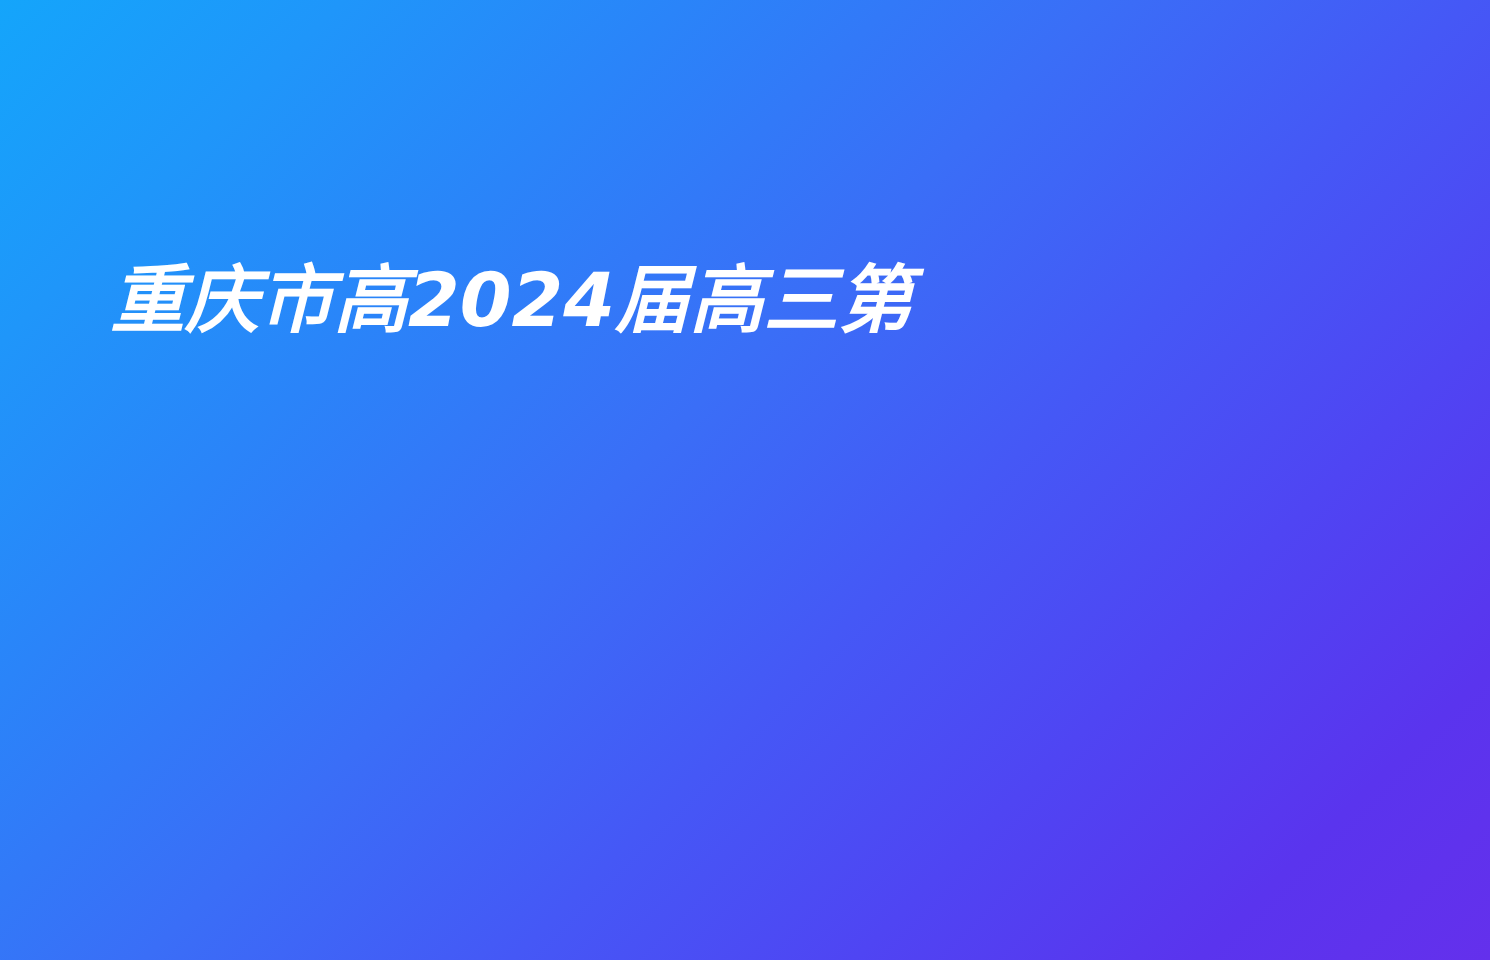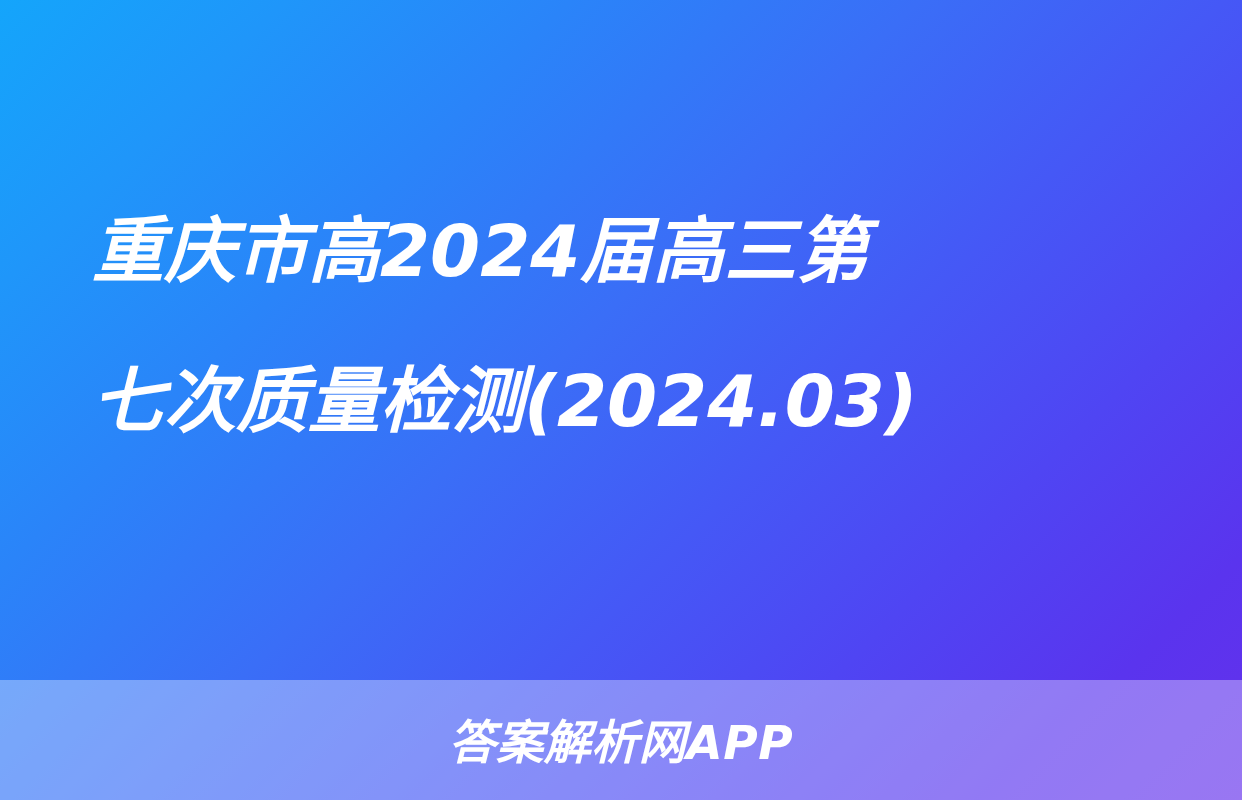--- a/index.html
+++ b/index.html
@@ -33,21 +33,21 @@
     position: absolute;
     left: 0;
     top: 0;
     width: 1242px;
     padding-top: 176px;
     box-sizing: border-box;
   }
 
   .title-line {
     color: #ffffff;
-    font-size: 72px;
+    font-size: 62px;
     line-height: 150px;
     font-weight: 700;
     font-style: italic;
     letter-spacing: 0px;
     white-space: nowrap;
     text-rendering: optimizeLegibility;
     font-family: "DejaVu Sans", "Liberation Sans", sans-serif;
   }
 
   .title-line.left {
@@ -84,20 +84,16 @@
     font-family: "DejaVu Sans", "Liberation Sans", sans-serif;
   }
 </style>
 </head>
 <body>
 
 <div id="card">
 
   <div class="title-block">
     <div class="title-line left">重庆市高2024届高三第</div>
-    <div class="title-line left">七次质量检测(2024.03)</div>
   </div>
 
-  <div class="watermark-band">
-    <div class="watermark-text">答案解析网APP</div>
-  </div>
 
 </div>
 
 </body></html>

